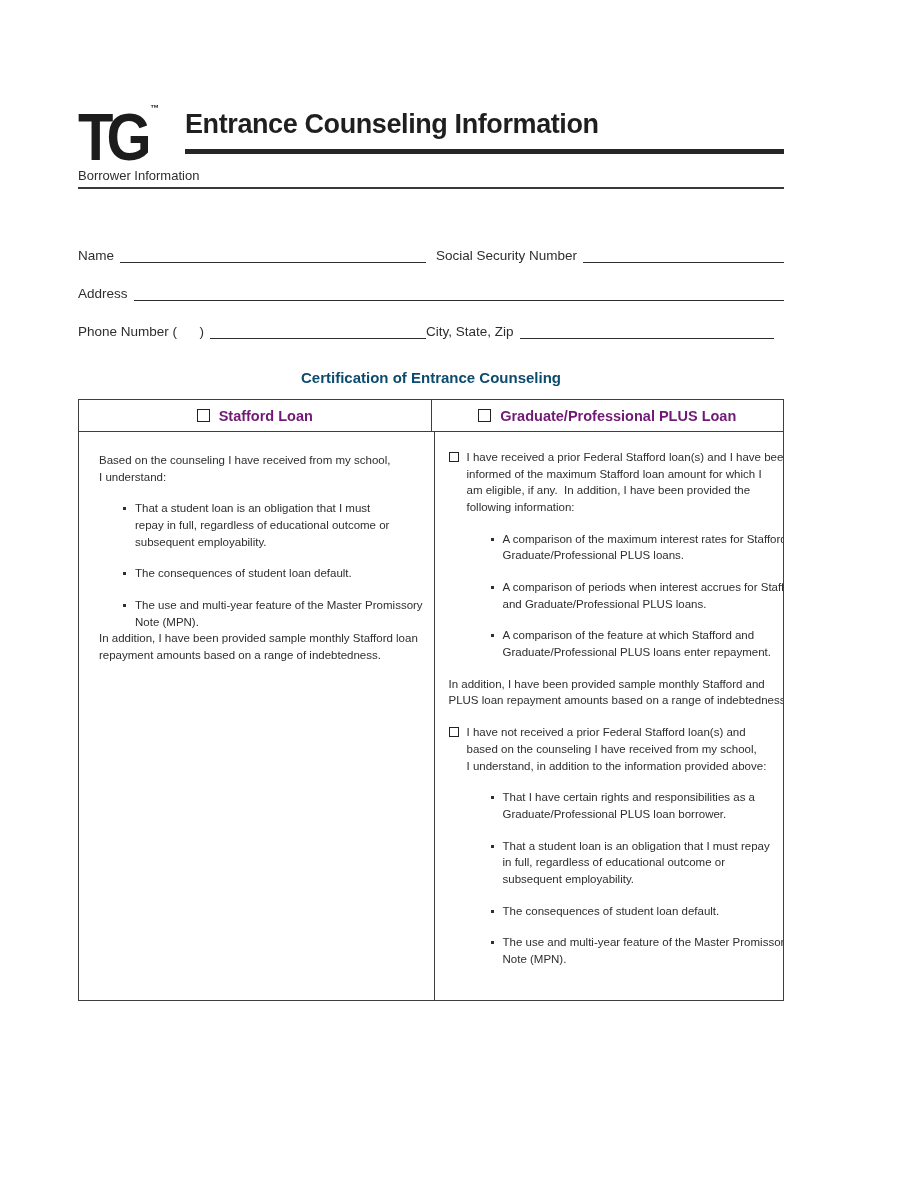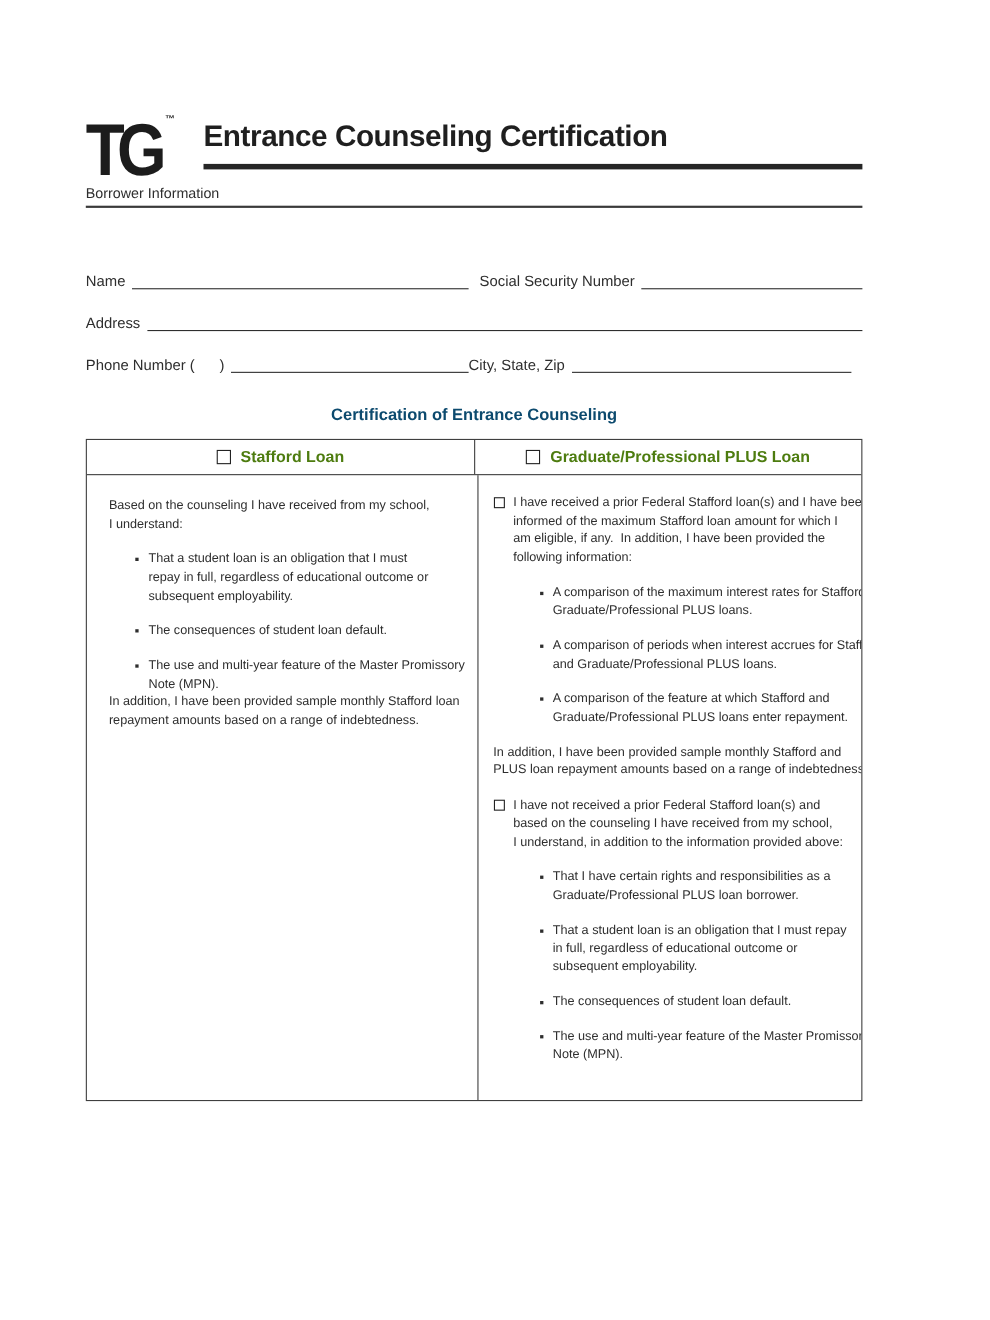--- a/index.html
+++ b/index.html
@@ -46,21 +46,21 @@
   .cert-heading { margin-top:30px; text-align:center; font-size:15px; font-weight:700; color:#0c4a6e; }
   .cert-table {
     margin-top:13px; height:602px;
     border:1.6px solid #3f3f3f;
     display:flex; flex-direction:column; box-sizing:border-box;
   }
   .cert-head { display:flex; flex:0 0 31px; border-bottom:1.6px solid #3f3f3f; }
   .cert-body { display:flex; flex:1; min-height:0; }
   .hcell {
     flex:1; display:flex; align-items:center; justify-content:center;
-    font-size:14.5px; font-weight:700; color:#4d7c0f; gap:9px;
+    font-size:14.5px; font-weight:700; color:#701a75; gap:9px;
   }
   .hcell.l , .bcell.l { border-right:1.6px solid #3f3f3f; }
   .bcell { flex:1; box-sizing:border-box; overflow:hidden; font-size:11.5px; line-height:1.45; color:#2e2e2e; }
   .bcell.l { padding:20px 8px 0 20px; }
   .bcell.r { padding:17px 8px 0 14px; }
   .pre { white-space:pre; }
 
   .cbx { display:inline-block; box-sizing:border-box; border:1.6px solid #222; background:#fff; }
   .cbx.head { width:13px; height:13px; }
   .cbx.body { width:10px; height:10px; flex:0 0 10px; margin-top:3px; }
@@ -84,21 +84,21 @@
 <body>
 
 <div class="page">
 
   <div class="hdr">
     <div class="logo-box">
       <span class="logo-text">TG</span>
       <span class="logo-tm">™</span>
     </div>
     <div class="title-box">
-      <h1 class="page-title">Entrance Counseling Certification</h1>
+      <h1 class="page-title">Entrance Counseling Information</h1>
       <div class="title-rule"></div>
     </div>
   </div>
 
   <div class="sect-label">Borrower Information</div>
   <div class="sect-rule"></div>
 
   <div class="fields">
     <div class="frow">
       <div class="fhalf left">

